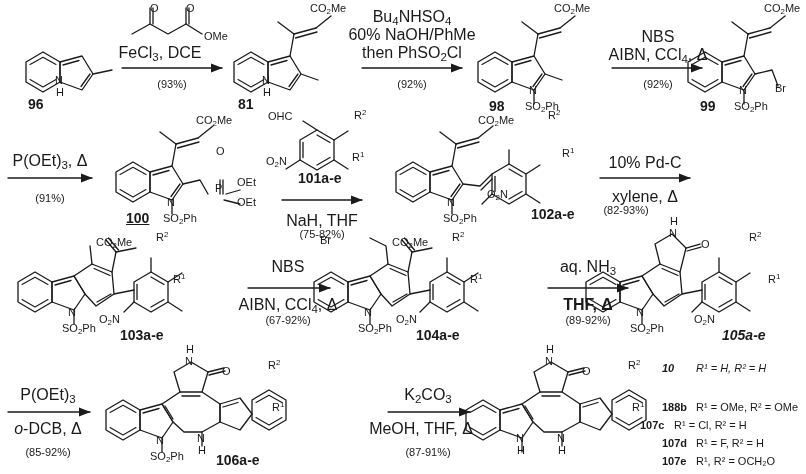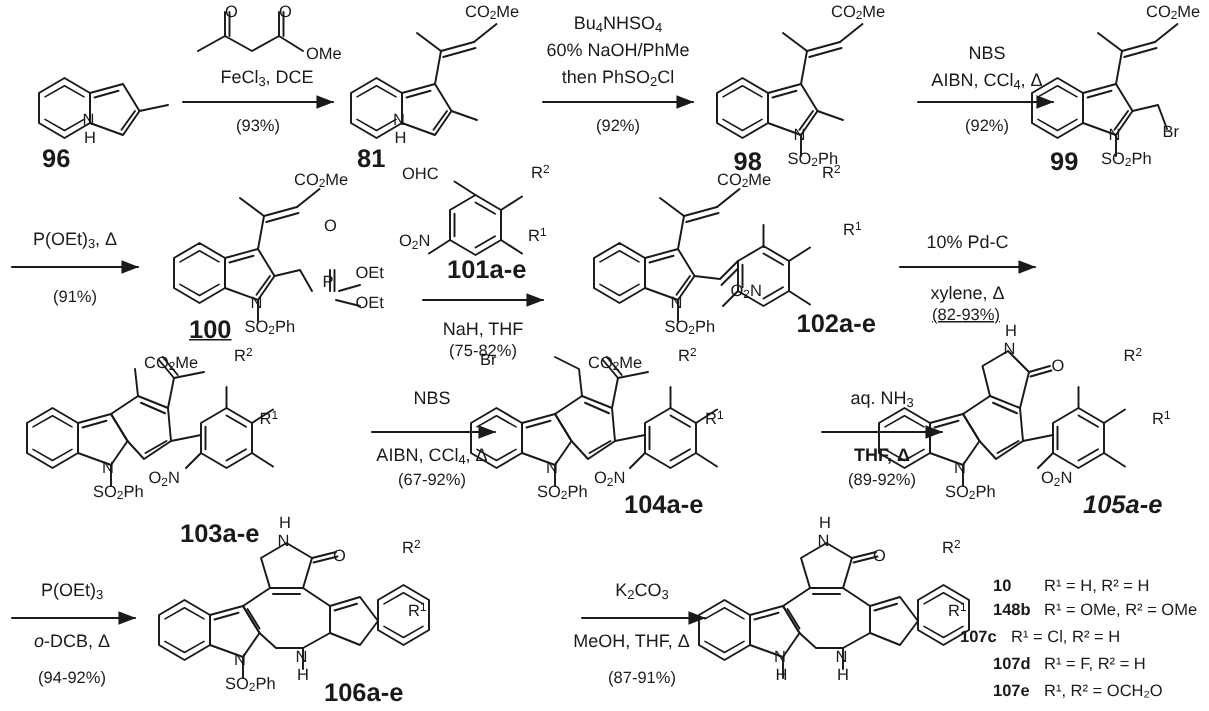--- a/index.html
+++ b/index.html
@@ -9,23 +9,23 @@
   body {
     width: 806px; height: 474px;
     position: relative;
     font-family: "Liberation Sans", sans-serif;
     color: #1a1a1a;
     overflow: hidden;
   }
   #scheme { position: absolute; left: 0; top: 0; width: 806px; height: 474px; }
 
   .lbl { position: absolute; white-space: nowrap; }
-  .cond      { font-size: 12px; text-align: center; }
+  .cond      { font-size: 16px; text-align: center; }
   .yield     { font-size: 11px; text-align: center; }
-  .cmpd      { font-size: 17px; font-weight: bold; }
+  .cmpd      { font-size: 14px; font-weight: bold; }
   .atom      { font-size: 11px; }
   .legend-row{ font-size: 11px; white-space: nowrap; }
   .legend-id { font-weight: bold; display: inline-block; width: 34px; }
   sub { font-size: 0.72em; vertical-align: -0.25em; }
   sup { font-size: 0.72em; vertical-align: 0.45em; }
   .ital { font-style: italic; }
   .ctr { transform: translateX(-50%); }
 </style>
 </head>
 <body>
@@ -320,21 +320,21 @@
 </svg>
 
 <div class="lbl atom" style="left:150px; top:2px;">O</div>
 <div class="lbl atom" style="left:186px; top:2px;">O</div>
 <div class="lbl atom" style="left:204px; top:30px;">OMe</div>
 
 <div class="lbl atom" style="left:55px; top:74px;">N</div>
 <div class="lbl atom" style="left:56px; top:86px;">H</div>
 <div class="lbl cmpd" style="left:28px; top:96px;">96</div>
 
-<div class="lbl cond ctr" style="left:178px; top:44px;"><span>FeCl</span><sub>3</sub><span>, DCE</span></div>
+<div class="lbl cond ctr" style="left:160px; top:44px;"><span>FeCl</span><sub>3</sub><span>, DCE</span></div>
 <div class="lbl yield ctr" style="left:172px; top:78px;">(93%)</div>
 
 <div class="lbl atom" style="left:310px; top:2px;"><span>CO</span><sub>2</sub><span>Me</span></div>
 <div class="lbl atom" style="left:262px; top:74px;">N</div>
 <div class="lbl atom" style="left:263px; top:86px;">H</div>
 <div class="lbl cmpd" style="left:238px; top:96px;">81</div>
 
 <div class="lbl cond ctr" style="left:412px; top:8px;"><span>Bu</span><sub>4</sub><span>NHSO</span><sub>4</sub></div>
 <div class="lbl cond ctr" style="left:412px; top:26px;">60% NaOH/PhMe</div>
 <div class="lbl cond ctr" style="left:412px; top:44px;"><span>then PhSO</span><sub>2</sub><span>Cl</span></div>
@@ -378,29 +378,29 @@
 <div class="lbl atom" style="left:478px; top:114px;"><span>CO</span><sub>2</sub><span>Me</span></div>
 <div class="lbl atom" style="left:548px; top:108px;"><span>R</span><sup>2</sup></div>
 <div class="lbl atom" style="left:562px; top:146px;"><span>R</span><sup>1</sup></div>
 <div class="lbl atom" style="left:487px; top:188px;"><span>O</span><sub>2</sub><span>N</span></div>
 <div class="lbl atom" style="left:447px; top:196px;">N</div>
 <div class="lbl atom" style="left:443px; top:212px;"><span>SO</span><sub>2</sub><span>Ph</span></div>
 <div class="lbl cmpd" style="left:531px; top:206px;">102a-e</div>
 
 <div class="lbl cond ctr" style="left:645px; top:154px;">10% Pd-C</div>
 <div class="lbl cond ctr" style="left:645px; top:188px;">xylene, Δ</div>
-<div class="lbl yield ctr" style="left:644px; top:204px;text-decoration:underline;">(82-93%)</div>
+<div class="lbl yield ctr" style="left:626px; top:204px;">(82-93%)</div>
 
 <div class="lbl atom" style="left:96px; top:236px;"><span>CO</span><sub>2</sub><span>Me</span></div>
 <div class="lbl atom" style="left:156px; top:230px;"><span>R</span><sup>2</sup></div>
 <div class="lbl atom" style="left:173px; top:272px;"><span>R</span><sup>1</sup></div>
 <div class="lbl atom" style="left:99px; top:313px;"><span>O</span><sub>2</sub><span>N</span></div>
 <div class="lbl atom" style="left:68px; top:306px;">N</div>
 <div class="lbl atom" style="left:62px; top:322px;"><span>SO</span><sub>2</sub><span>Ph</span></div>
-<div class="lbl cmpd" style="left:120px; top:327px;margin-top:19px;">103a-e</div>
+<div class="lbl cmpd" style="left:120px; top:327px;">103a-e</div>
 
 <div class="lbl cond ctr" style="left:288px; top:258px;">NBS</div>
 <div class="lbl cond ctr" style="left:288px; top:296px;"><span>AIBN, CCl</span><sub>4</sub><span>, Δ</span></div>
 <div class="lbl yield ctr" style="left:288px; top:314px;">(67-92%)</div>
 
 <div class="lbl atom" style="left:320px; top:234px;">Br</div>
 <div class="lbl atom" style="left:392px; top:236px;"><span>CO</span><sub>2</sub><span>Me</span></div>
 <div class="lbl atom" style="left:452px; top:230px;"><span>R</span><sup>2</sup></div>
 <div class="lbl atom" style="left:470px; top:272px;"><span>R</span><sup>1</sup></div>
 <div class="lbl atom" style="left:396px; top:313px;"><span>O</span><sub>2</sub><span>N</span></div>
@@ -417,21 +417,21 @@
 <div class="lbl atom" style="left:701px; top:238px;">O</div>
 <div class="lbl atom" style="left:749px; top:230px;"><span>R</span><sup>2</sup></div>
 <div class="lbl atom" style="left:768px; top:272px;"><span>R</span><sup>1</sup></div>
 <div class="lbl atom" style="left:694px; top:313px;"><span>O</span><sub>2</sub><span>N</span></div>
 <div class="lbl atom" style="left:636px; top:306px;">N</div>
 <div class="lbl atom" style="left:630px; top:322px;"><span>SO</span><sub>2</sub><span>Ph</span></div>
 <div class="lbl cmpd" style="left:722px; top:327px;font-style:italic;">105a-e</div>
 
 <div class="lbl cond ctr" style="left:48px; top:386px;"><span>P(OEt)</span><sub>3</sub></div>
 <div class="lbl cond ctr" style="left:48px; top:420px;"><span class="ital">o</span><span>-DCB, Δ</span></div>
-<div class="lbl yield ctr" style="left:48px; top:446px;">(94-92%)</div>
+<div class="lbl yield ctr" style="left:48px; top:446px;">(85-92%)</div>
 
 <div class="lbl atom" style="left:186px; top:343px;">H</div>
 <div class="lbl atom" style="left:185px; top:355px;">N</div>
 <div class="lbl atom" style="left:222px; top:365px;">O</div>
 <div class="lbl atom" style="left:268px; top:358px;"><span>R</span><sup>2</sup></div>
 <div class="lbl atom" style="left:272px; top:400px;"><span>R</span><sup>1</sup></div>
 <div class="lbl atom" style="left:156px; top:434px;">N</div>
 <div class="lbl atom" style="left:150px; top:450px;"><span>SO</span><sub>2</sub><span>Ph</span></div>
 <div class="lbl atom" style="left:197px; top:432px;">N</div>
 <div class="lbl atom" style="left:198px; top:444px;">H</div>
@@ -444,17 +444,17 @@
 <div class="lbl atom" style="left:546px; top:343px;">H</div>
 <div class="lbl atom" style="left:545px; top:355px;">N</div>
 <div class="lbl atom" style="left:582px; top:365px;">O</div>
 <div class="lbl atom" style="left:628px; top:358px;"><span>R</span><sup>2</sup></div>
 <div class="lbl atom" style="left:632px; top:400px;"><span>R</span><sup>1</sup></div>
 <div class="lbl atom" style="left:516px; top:432px;">N</div>
 <div class="lbl atom" style="left:517px; top:444px;">H</div>
 <div class="lbl atom" style="left:557px; top:432px;">N</div>
 <div class="lbl atom" style="left:558px; top:444px;">H</div>
 
-<div class="lbl legend-row" style="left:662px; top:385px;"><span class="legend-id">10</span><span>R¹ = H, R² = H</span></div>
-<div class="lbl legend-row" style="left:662px; top:401px;"><span class="legend-id">148b</span><span>R¹ = OMe, R² = OMe</span></div>
+<div class="lbl legend-row" style="left:662px; top:362px;font-style:italic;"><span class="legend-id">10</span><span>R¹ = H, R² = H</span></div>
+<div class="lbl legend-row" style="left:662px; top:401px;"><span class="legend-id">188b</span><span>R¹ = OMe, R² = OMe</span></div>
 <div class="lbl legend-row" style="left:640px; top:419px;"><span class="legend-id">107c</span><span>R¹ = Cl, R² = H</span></div>
 <div class="lbl legend-row" style="left:662px; top:437px;"><span class="legend-id">107d</span><span>R¹ = F,  R² = H</span></div>
 <div class="lbl legend-row" style="left:662px; top:455px;"><span class="legend-id">107e</span><span>R¹, R² = OCH₂O</span></div>
 
 </body></html>

